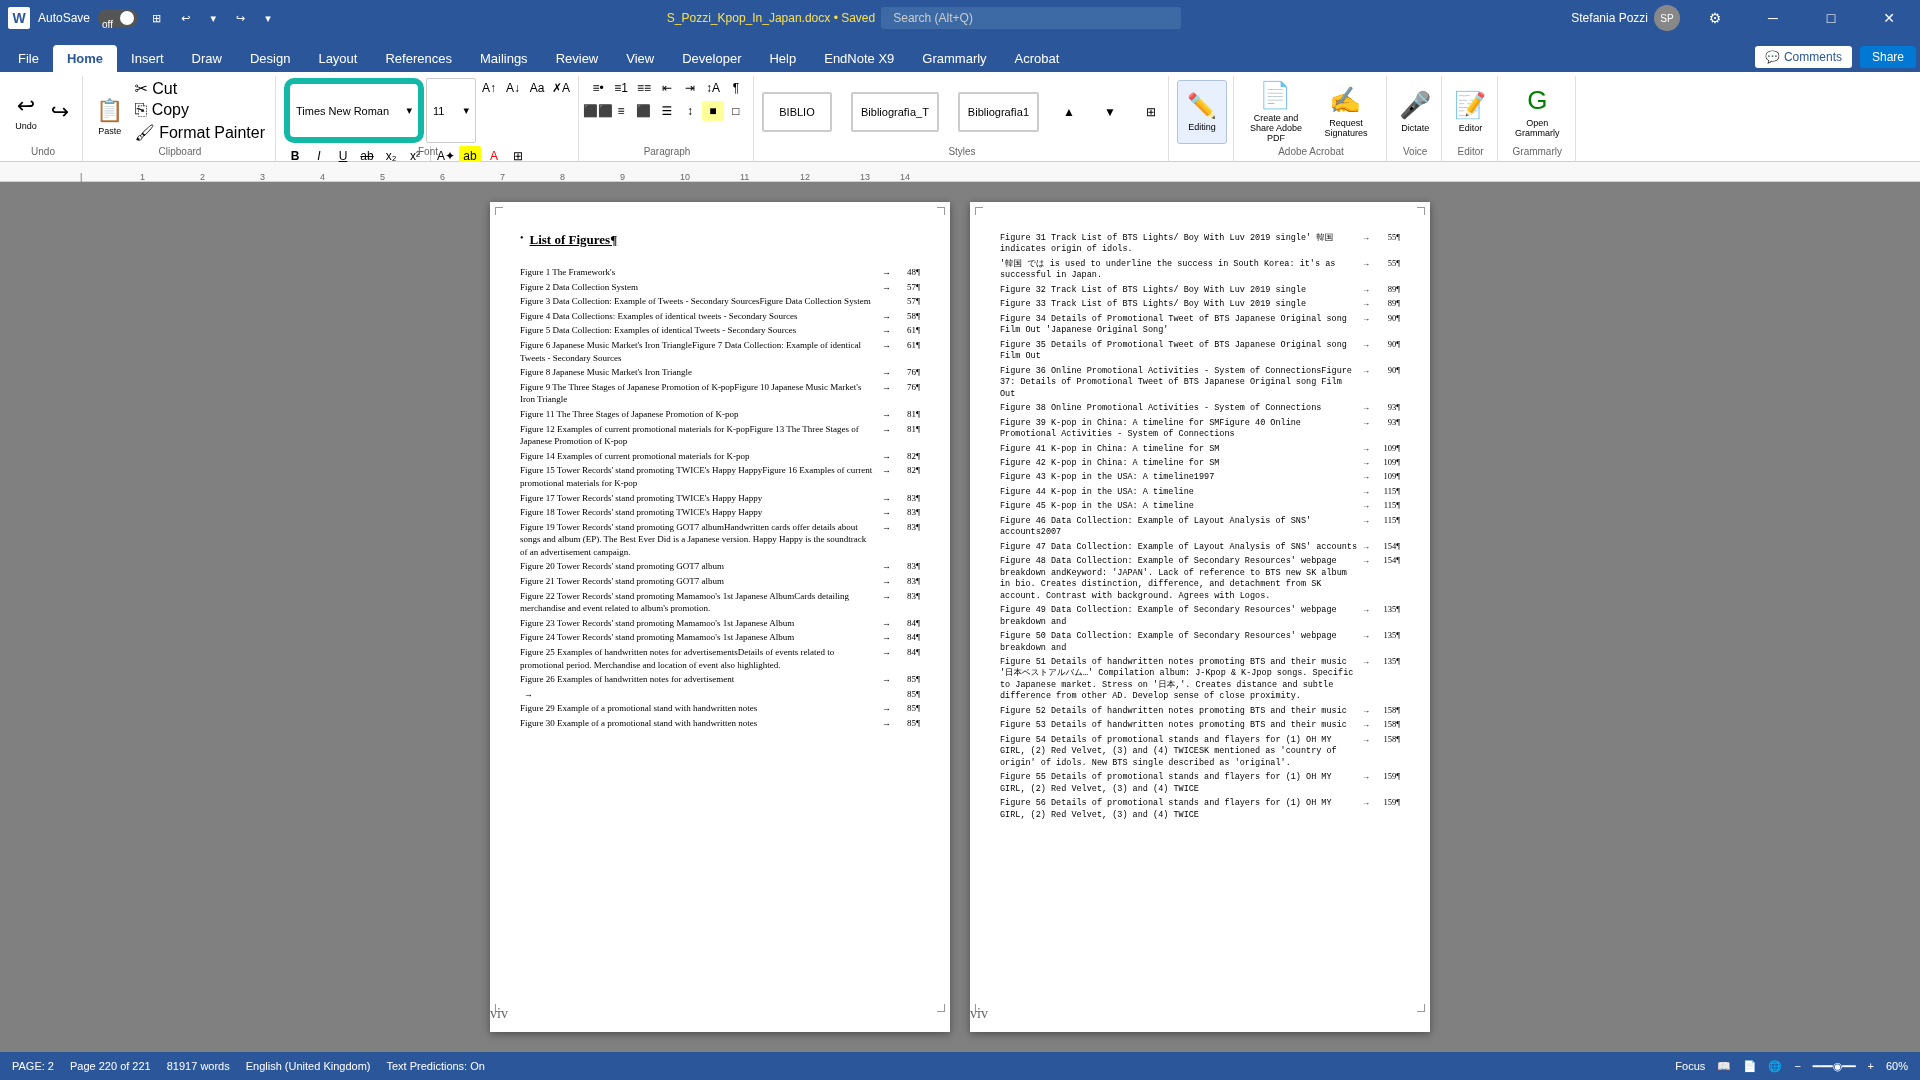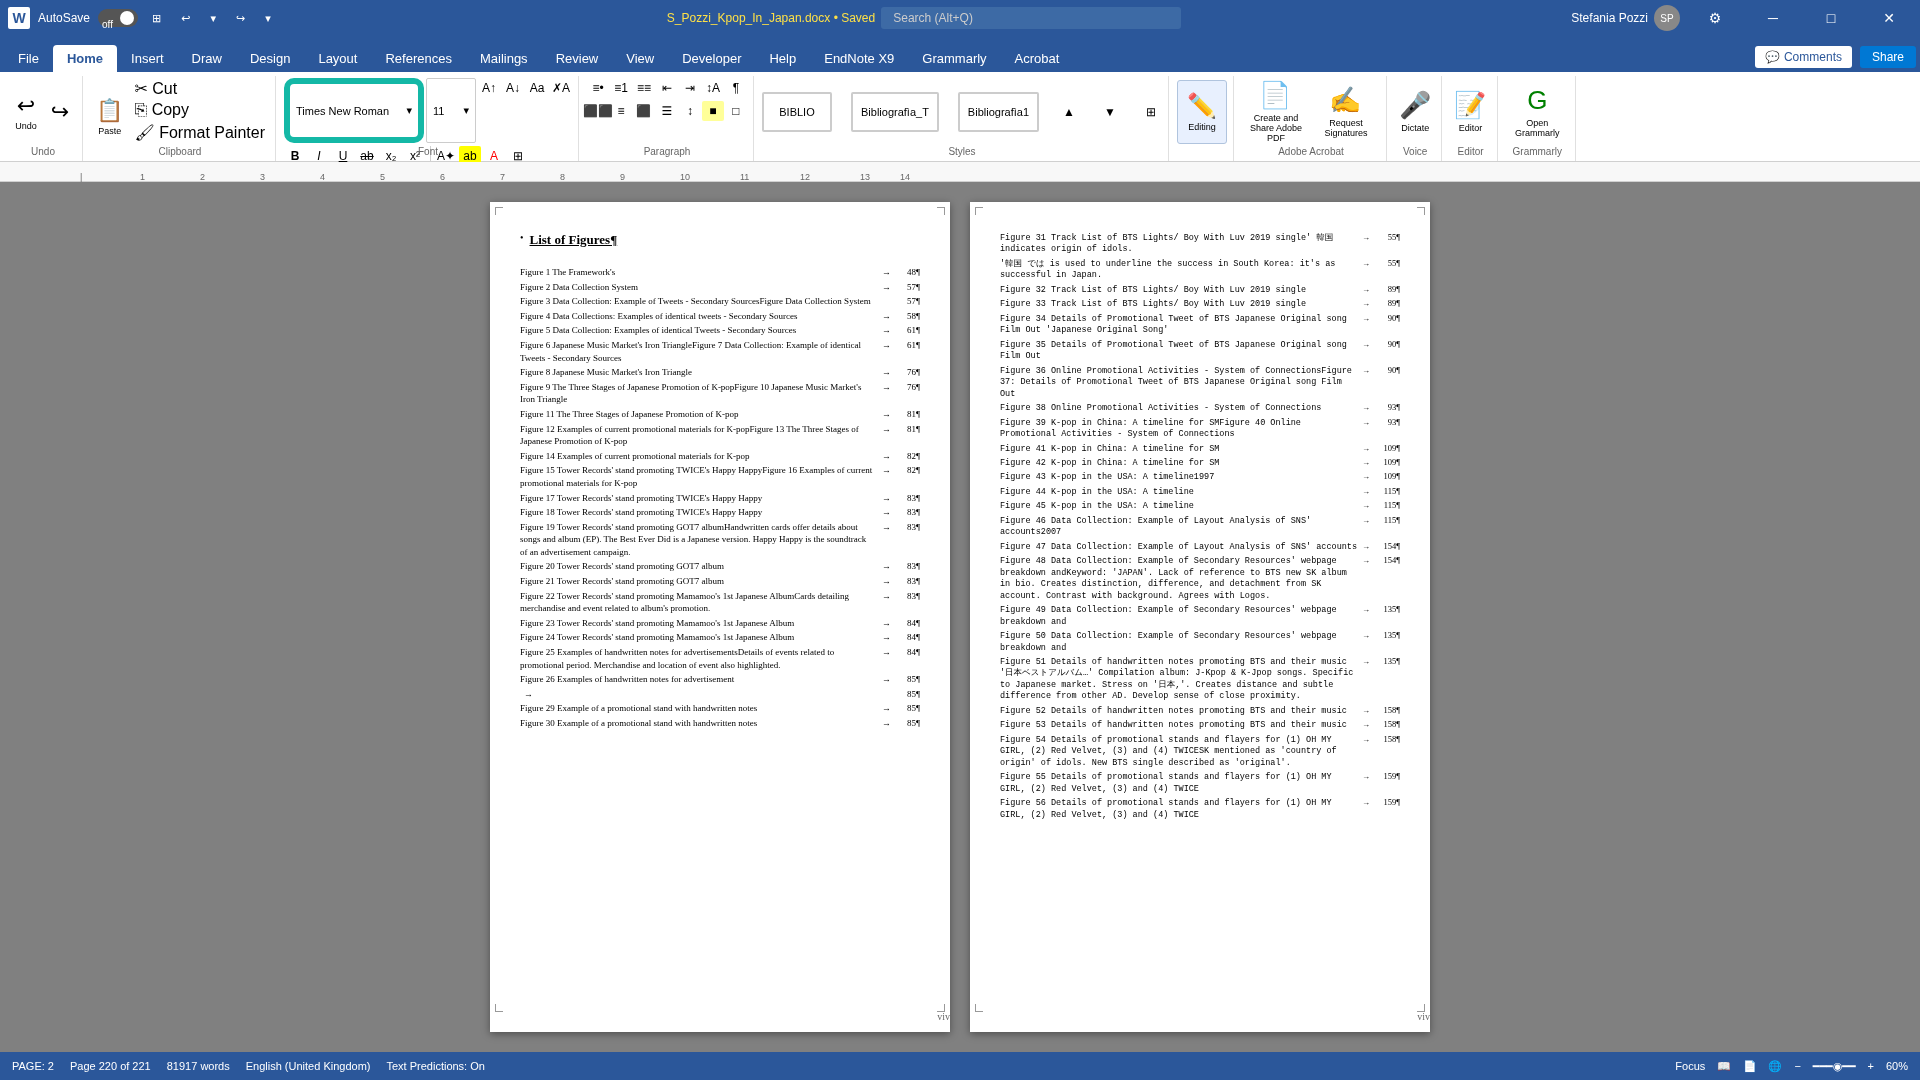--- a/index.html
+++ b/index.html
@@ -275,22 +275,22 @@
     .toc-entry-text { flex: 1; padding-right: 4px; }
     .toc-entry-arrow { margin: 0 4px; }
     .toc-entry-page { min-width: 25px; text-align: right; }
 
     .bullet-dot { margin-right: 6px; }
 
     .page-footer {
       position: absolute;
       bottom: 10px;
       left: 0; right: 0;
-      text-align: right;
-      font-size: 10px;
+      text-align: left;
+      font-size: 14px;
       color: #666;
     }
 
     
     .page-corner { position: absolute; width: 8px; height: 8px; }
     .page-corner.tl { top: 5px; left: 5px; border-top: 1px solid #999; border-left: 1px solid #999; }
     .page-corner.tr { top: 5px; right: 5px; border-top: 1px solid #999; border-right: 1px solid #999; }
     .page-corner.bl { bottom: 20px; left: 5px; border-bottom: 1px solid #999; border-left: 1px solid #999; }
     .page-corner.br { bottom: 20px; right: 5px; border-bottom: 1px solid #999; border-right: 1px solid #999; }
 

